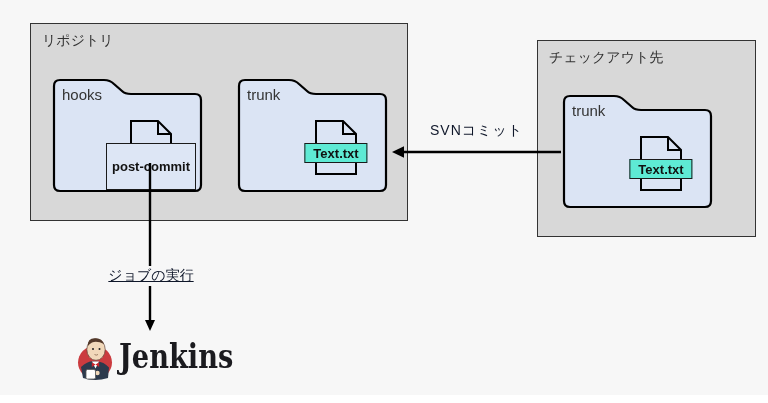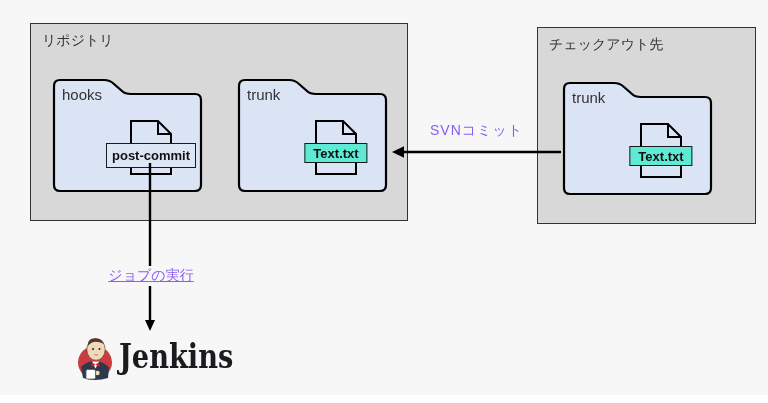--- a/index.html
+++ b/index.html
@@ -5,24 +5,24 @@
   * { margin:0; padding:0; box-sizing:border-box; }
   body { font-family:"Liberation Sans", sans-serif; }
   .canvas { position:relative; width:768px; height:395px; background:#f7f7f7; overflow:hidden; }
   .gbox { position:absolute; background:#d8d8d8; border:1.4px solid #333; }
   .gbox-label { position:absolute; left:11px; top:8px; font-size:14px; color:#333; }
   .folder { position:absolute; width:153px; height:118px; }
   .folder svg.fshape { position:absolute; left:0; top:0; }
   .folder-label { position:absolute; left:11px; top:10px; font-size:15px; color:#333; }
   .doc { position:absolute; left:78px; top:43px; width:44px; height:57px; }
   .file-label { position:absolute; top:67px; left:100px; transform:translateX(-50%); white-space:nowrap;
-    font-size:13px; font-weight:bold; color:#111; padding:4px 5px; border:1.5px solid #1a1a1a; }
+    font-size:13px; font-weight:bold; color:#111; padding:15px 5px; border:1.5px solid #1a1a1a; }
   .file-label.blue { background:#dde6f5; }
   .file-label.yellow { background:#5eead4; padding:1.5px 8px; }
-  .arrow-label { position:absolute; font-size:14px; color:#8b5cf6; }
+  .arrow-label { position:absolute; font-size:14px; color:#0f172a; }
   #svn-label { left:430px; top:122px; letter-spacing:1px; }
   #job-label { left:151px; top:266px; transform:translateX(-50%); background:#f7f7f7; padding:1px 6px; z-index:3;text-decoration:underline; }
   #overlay { position:absolute; left:0; top:0; z-index:2; pointer-events:none; }
   #jenkins-logo { position:absolute; left:76px; top:336px; }
   #jenkins-text { position:absolute; left:119px; top:336px; font-family:"DejaVu Serif", serif; font-weight:bold; font-size:34px; color:#1b1b1f; transform:scaleX(0.8); transform-origin:0 0; }
 </style>
 </head>
 <body>
 
 <div class="canvas">
@@ -48,21 +48,21 @@
       </svg>
       <div class="folder-label">trunk</div>
       <svg class="doc" width="44" height="57" viewBox="0 0 44 57">
         <path d="M 2 2 L 29 2 L 42 15 L 42 55 L 2 55 Z" fill="none" stroke="#000" stroke-width="2"></path>
         <path d="M 29 2 L 29 15 L 42 15" fill="none" stroke="#000" stroke-width="2"></path>
       </svg>
       <div class="file-label yellow">Text.txt</div>
     </div>
   </div>
 
-  <div class="gbox" id="checkout-box" style="left:537px; top:27px; width:219px; height:197px;">
+  <div class="gbox" id="checkout-box" style="left:537px; top:40px; width:219px; height:197px;">
     <div class="gbox-label">チェックアウト先</div>
 
     <div class="folder" style="left:23px; top:51px;">
       <svg class="fshape" width="153" height="118" viewBox="0 0 153 118">
         <path d="M 9 4 L 53 4 Q 59 4 63 8 L 71 15 Q 74 18 80 18 L 144 18 Q 150 18 150 24 L 150 109 Q 150 115 144 115 L 9 115 Q 3 115 3 109 L 3 10 Q 3 4 9 4 Z" fill="#dbe4f4" stroke="#000" stroke-width="2.2"></path>
       </svg>
       <div class="folder-label">trunk</div>
       <svg class="doc" width="44" height="57" viewBox="0 0 44 57">
         <path d="M 2 2 L 29 2 L 42 15 L 42 55 L 2 55 Z" fill="none" stroke="#000" stroke-width="2"></path>
         <path d="M 29 2 L 29 15 L 42 15" fill="none" stroke="#000" stroke-width="2"></path>

